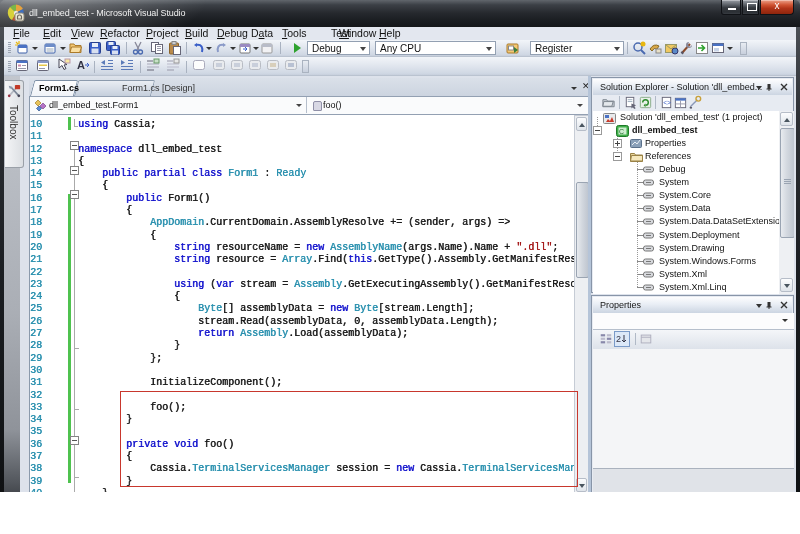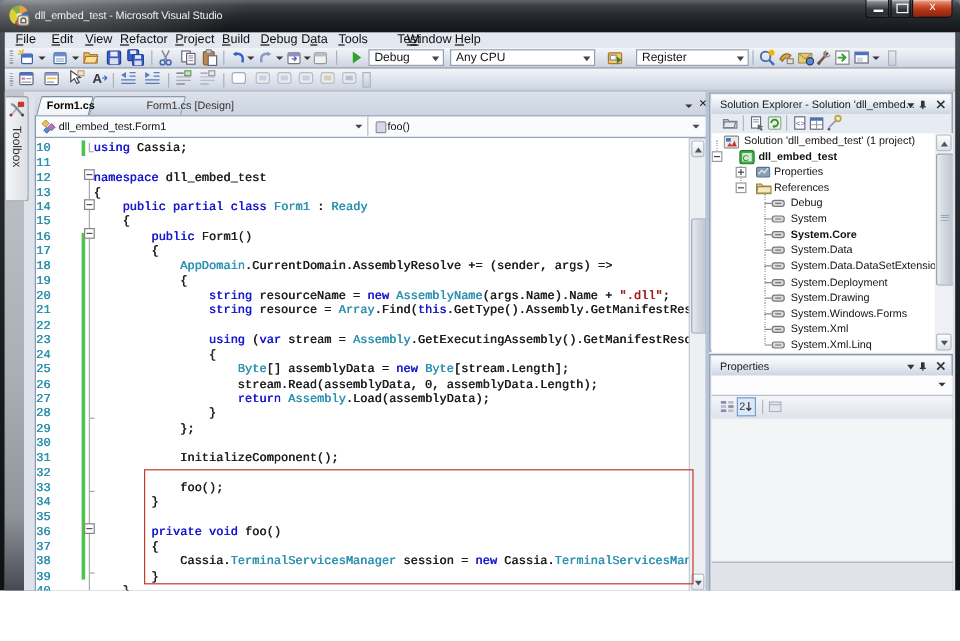--- a/index.html
+++ b/index.html
@@ -559,21 +559,21 @@
 <span class="abs" style="left:66px;top:0px;">System</span>
           </div>
 <div class="trow" style="top:78.3px;height:13px;line-height:13px;">
 <div class="abs" style="top:1px;left:0;width:100%;height:12px;">
               <svg class="abs" style="left:44px;top:0px" width="19" height="11" viewBox="0 0 19 11">
                 <line x1="0" y1="5.5" x2="6" y2="5.5" stroke="#888"></line>
                 <rect x="6.5" y="3" width="10" height="5" rx="2" fill="#d8dade" stroke="#777"></rect>
                 <line x1="9" y1="5.5" x2="14" y2="5.5" stroke="#777"></line>
               </svg>
             </div>
-<span class="abs" style="left:66px;top:0px;font-weight:bold;">System.Core</span>
+<span class="abs" style="left:66px;top:0px;">System.Core</span>
           </div>
 <div class="trow" style="top:91.4px;height:13px;line-height:13px;">
 <div class="abs" style="top:1px;left:0;width:100%;height:12px;">
               <svg class="abs" style="left:44px;top:0px" width="19" height="11" viewBox="0 0 19 11">
                 <line x1="0" y1="5.5" x2="6" y2="5.5" stroke="#888"></line>
                 <rect x="6.5" y="3" width="10" height="5" rx="2" fill="#d8dade" stroke="#777"></rect>
                 <line x1="9" y1="5.5" x2="14" y2="5.5" stroke="#777"></line>
               </svg>
             </div>
 <span class="abs" style="left:66px;top:0px;">System.Data</span>

